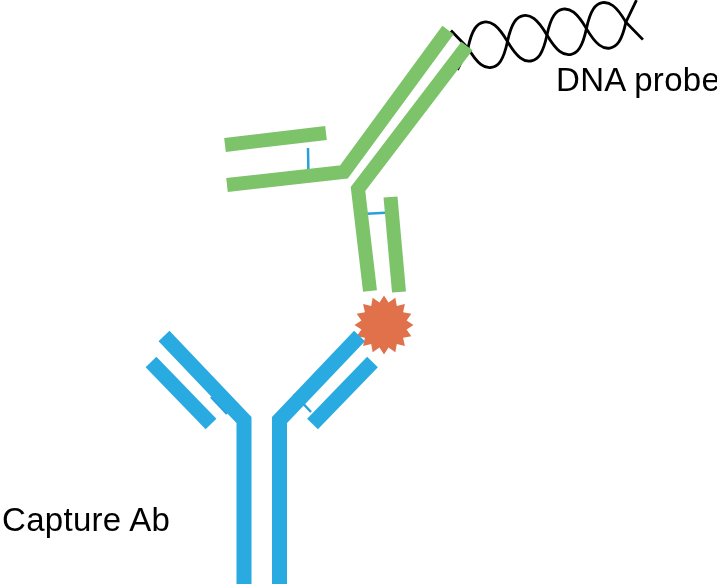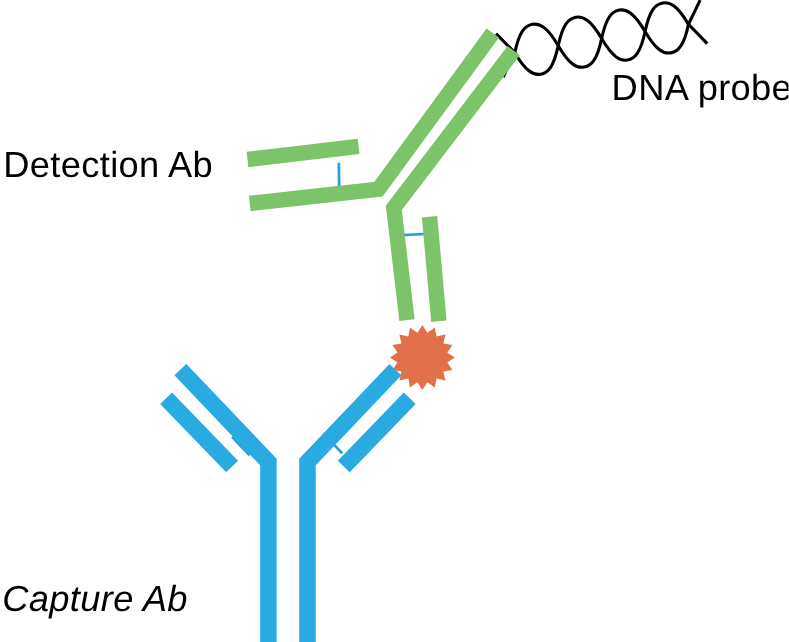--- a/index.html
+++ b/index.html
@@ -24,21 +24,21 @@
     position: absolute;
     color: #000000;
     font-size: 33px;
     line-height: 36px;
     letter-spacing: 0.3px;
     white-space: nowrap;
     user-select: none;
   }
   #label-detection-ab { left: 3px;   top: 132px; }
   #label-dna-probe    { left: 556px; top: 62px;  }
-  #label-capture-ab   { left: 2px;   top: 526px; font-style: italic; }
+  #label-capture-ab   { left: 2px;   top: 502px; }
 </style>
 </head>
 <body>
 
 <div id="stage">
 
   <svg width="717" height="584" viewBox="0 0 717 584" xmlns="http://www.w3.org/2000/svg">
 
     <g transform="translate(468,48) rotate(-9.3)" fill="none" stroke-width="2.8" stroke-linecap="butt">
       <path d="M -14,-20 L 0,0
@@ -75,19 +75,18 @@
     <g fill="none" stroke-linecap="butt" stroke-linejoin="miter">
       <path stroke-width="2.5" d="M 211,397 L 227,414" stroke="#2B9FD9"></path>
       <path stroke-width="2.5" d="M 294,394 L 311,412" stroke="#2B9FD9"></path>
       <path stroke-width="15" d="M 244,584 L 244,420 L 164,336" stroke="#29ABE2"></path>
       <path stroke-width="15" d="M 279.5,584 L 279.5,420 L 359.5,336" stroke="#29ABE2"></path>
       <path stroke-width="15" d="M 151,362 L 211,424" stroke="#29ABE2"></path>
       <path stroke-width="15" d="M 372.5,362 L 312.5,424" stroke="#29ABE2"></path>
     </g>
   </svg>
 
-  <div class="diagram-label" id="label-detection-ab">Detection Ab</div>
 
   <div class="diagram-label" id="label-dna-probe">DNA probe</div>
 
   <div class="diagram-label" id="label-capture-ab">Capture Ab</div>
 
 </div>
 
 </body></html>

